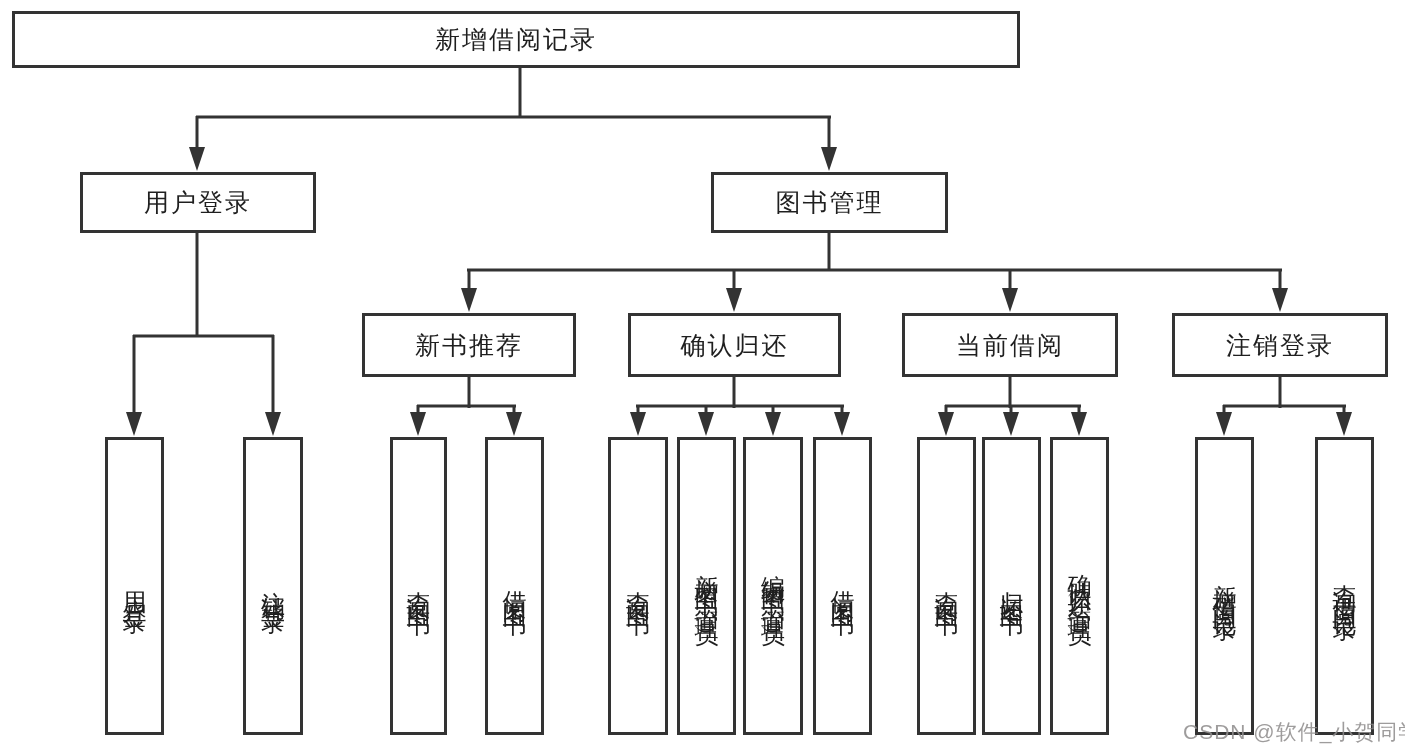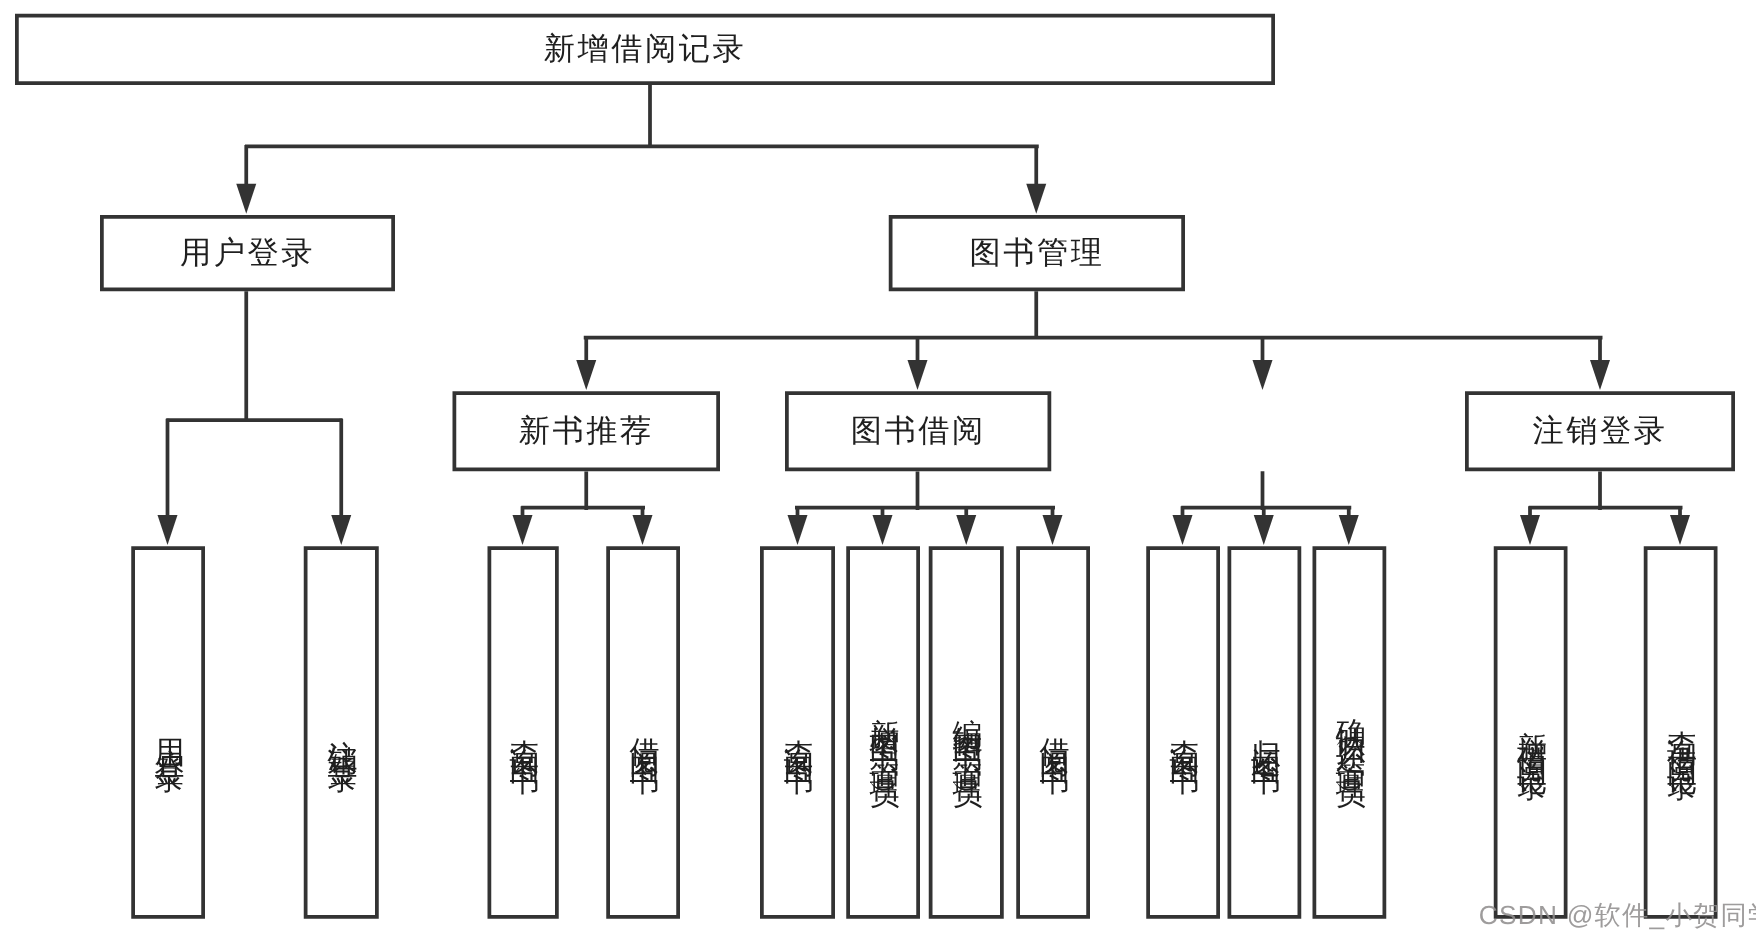--- a/index.html
+++ b/index.html
@@ -89,21 +89,22 @@
     <polygon points="1224,436 1216,412 1232,412" fill="#333333" stroke="none"></polygon>
     <polygon points="1344,436 1336,412 1352,412" fill="#333333" stroke="none"></polygon>
   </svg>
 
   <div class="node hbox" style="left:12px;top:11px;width:1008px;height:57px">新增借阅记录</div>
 
   <div class="node hbox" style="left:80px;top:172px;width:236px;height:61px">用户登录</div>
   <div class="node hbox" style="left:362px;top:313px;width:214px;height:64px">新书推荐</div>
 
   <div class="node hbox" style="left:711px;top:172px;width:237px;height:61px">图书管理</div>
-  <div class="node hbox" style="left:628px;top:313px;width:213px;height:64px">图书借阅</div>
+  <div class="node hbox" style="left:628px;top:313px;width:213px;height:64px">确认归还</div>
+  <div class="node hbox" style="left:902px;top:313px;width:216px;height:64px">当前借阅</div>
   <div class="node hbox" style="left:1172px;top:313px;width:216px;height:64px">注销登录</div>
 
   <div class="node vbox" style="left:105px;top:437px;width:59px;height:298px">用户登录</div>
   <div class="node vbox" style="left:243px;top:437px;width:60px;height:298px">注销登录</div>
 
   <div class="node vbox" style="left:390px;top:437px;width:57px;height:298px">查询图书</div>
   <div class="node vbox" style="left:485px;top:437px;width:59px;height:298px">借阅图书</div>
 
   <div class="node vbox" style="left:608px;top:437px;width:60px;height:298px">查询图书</div>
   <div class="node vbox" style="left:677px;top:437px;width:59px;height:298px">新增图书（管理员）</div>

